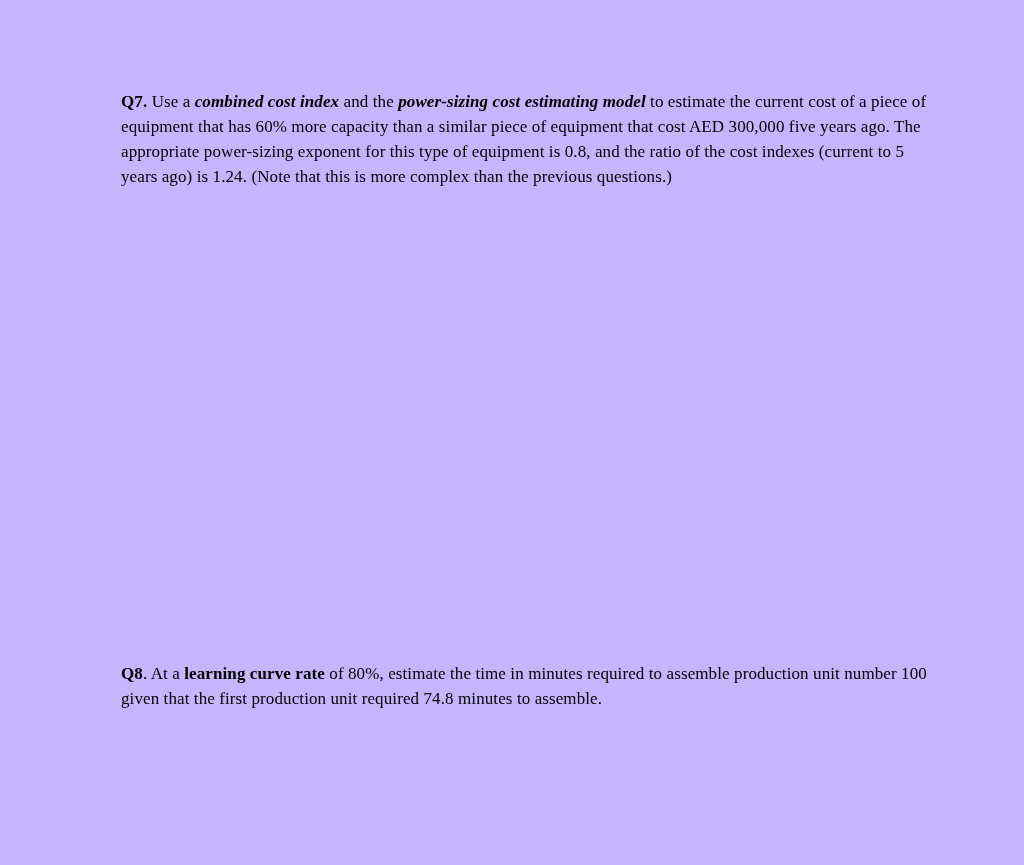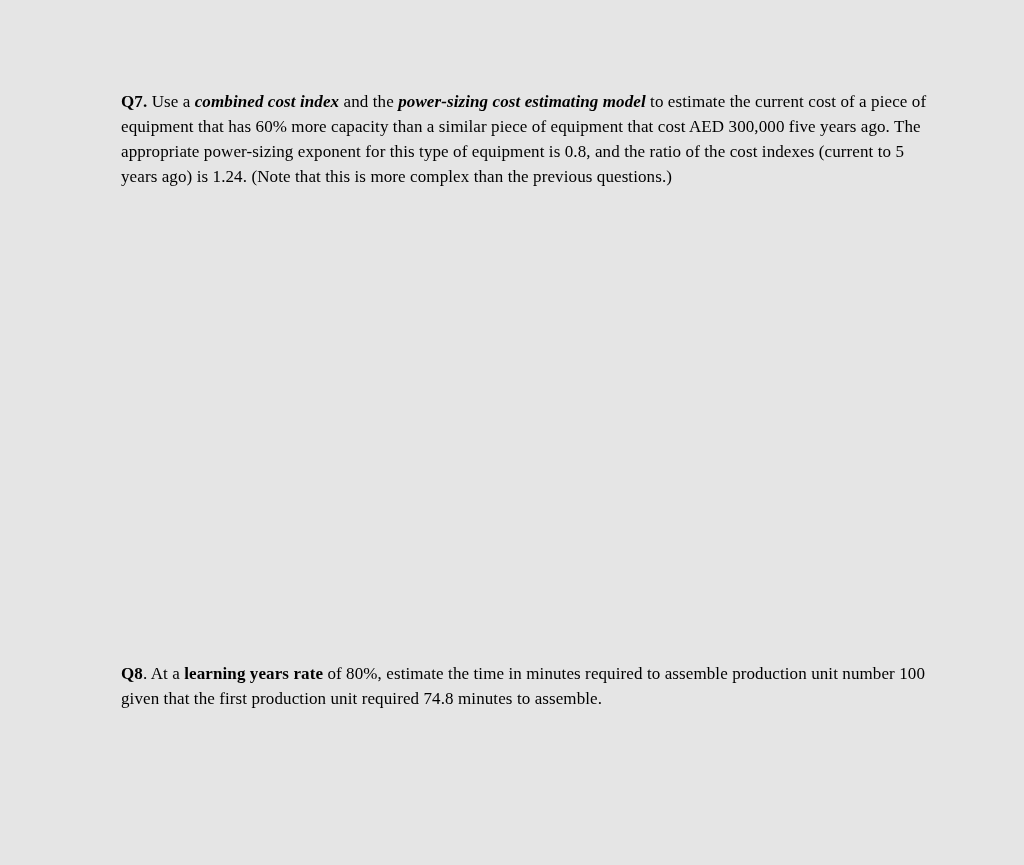--- a/index.html
+++ b/index.html
@@ -4,21 +4,21 @@
 <style>
   html, body {
     margin: 0;
     padding: 0;
     background: #ffffff;
   }
   .page {
     position: relative;
     width: 1024px;
     height: 865px;
-    background: #e5e5e5;
+    background: #c4b5fd;
     font-family: "Liberation Serif", "DejaVu Serif", serif;
     font-size: 17px;
     line-height: 25px;
     color: #000000;
     overflow: hidden;
   }
   .question {
     position: absolute;
     left: 121px;
     width: 812px;
@@ -31,15 +31,15 @@
   .b  { font-weight: bold; }
   .bi { font-weight: bold; font-style: italic; }
 </style>
 </head>
 <body>
 
 <div class="page">
 
   <p class="question question-q7"><span class="b">Q7.</span><span> Use a </span><span class="bi">combined cost index</span><span> and the </span><span class="bi">power-sizing cost estimating model</span><span> to estimate the current cost of a piece of equipment that has 60% more capacity than a similar piece of equipment that cost AED 300,000 five years ago. The appropriate power-sizing exponent for this type of equipment is 0.8, and the ratio of the cost indexes (current to 5 years ago) is 1.24. (Note that this is more complex than the previous questions.)</span></p>
 
-  <p class="question question-q8"><span class="b">Q8</span><span>. At a </span><span class="b">learning years rate</span><span> of 80%, estimate the time in minutes required to assemble production unit number 100 given that the first production unit required 74.8 minutes to assemble.</span></p>
+  <p class="question question-q8"><span class="b">Q8</span><span>. At a </span><span class="b">learning curve rate</span><span> of 80%, estimate the time in minutes required to assemble production unit number 100 given that the first production unit required 74.8 minutes to assemble.</span></p>
 
 </div>
 
 </body></html>

